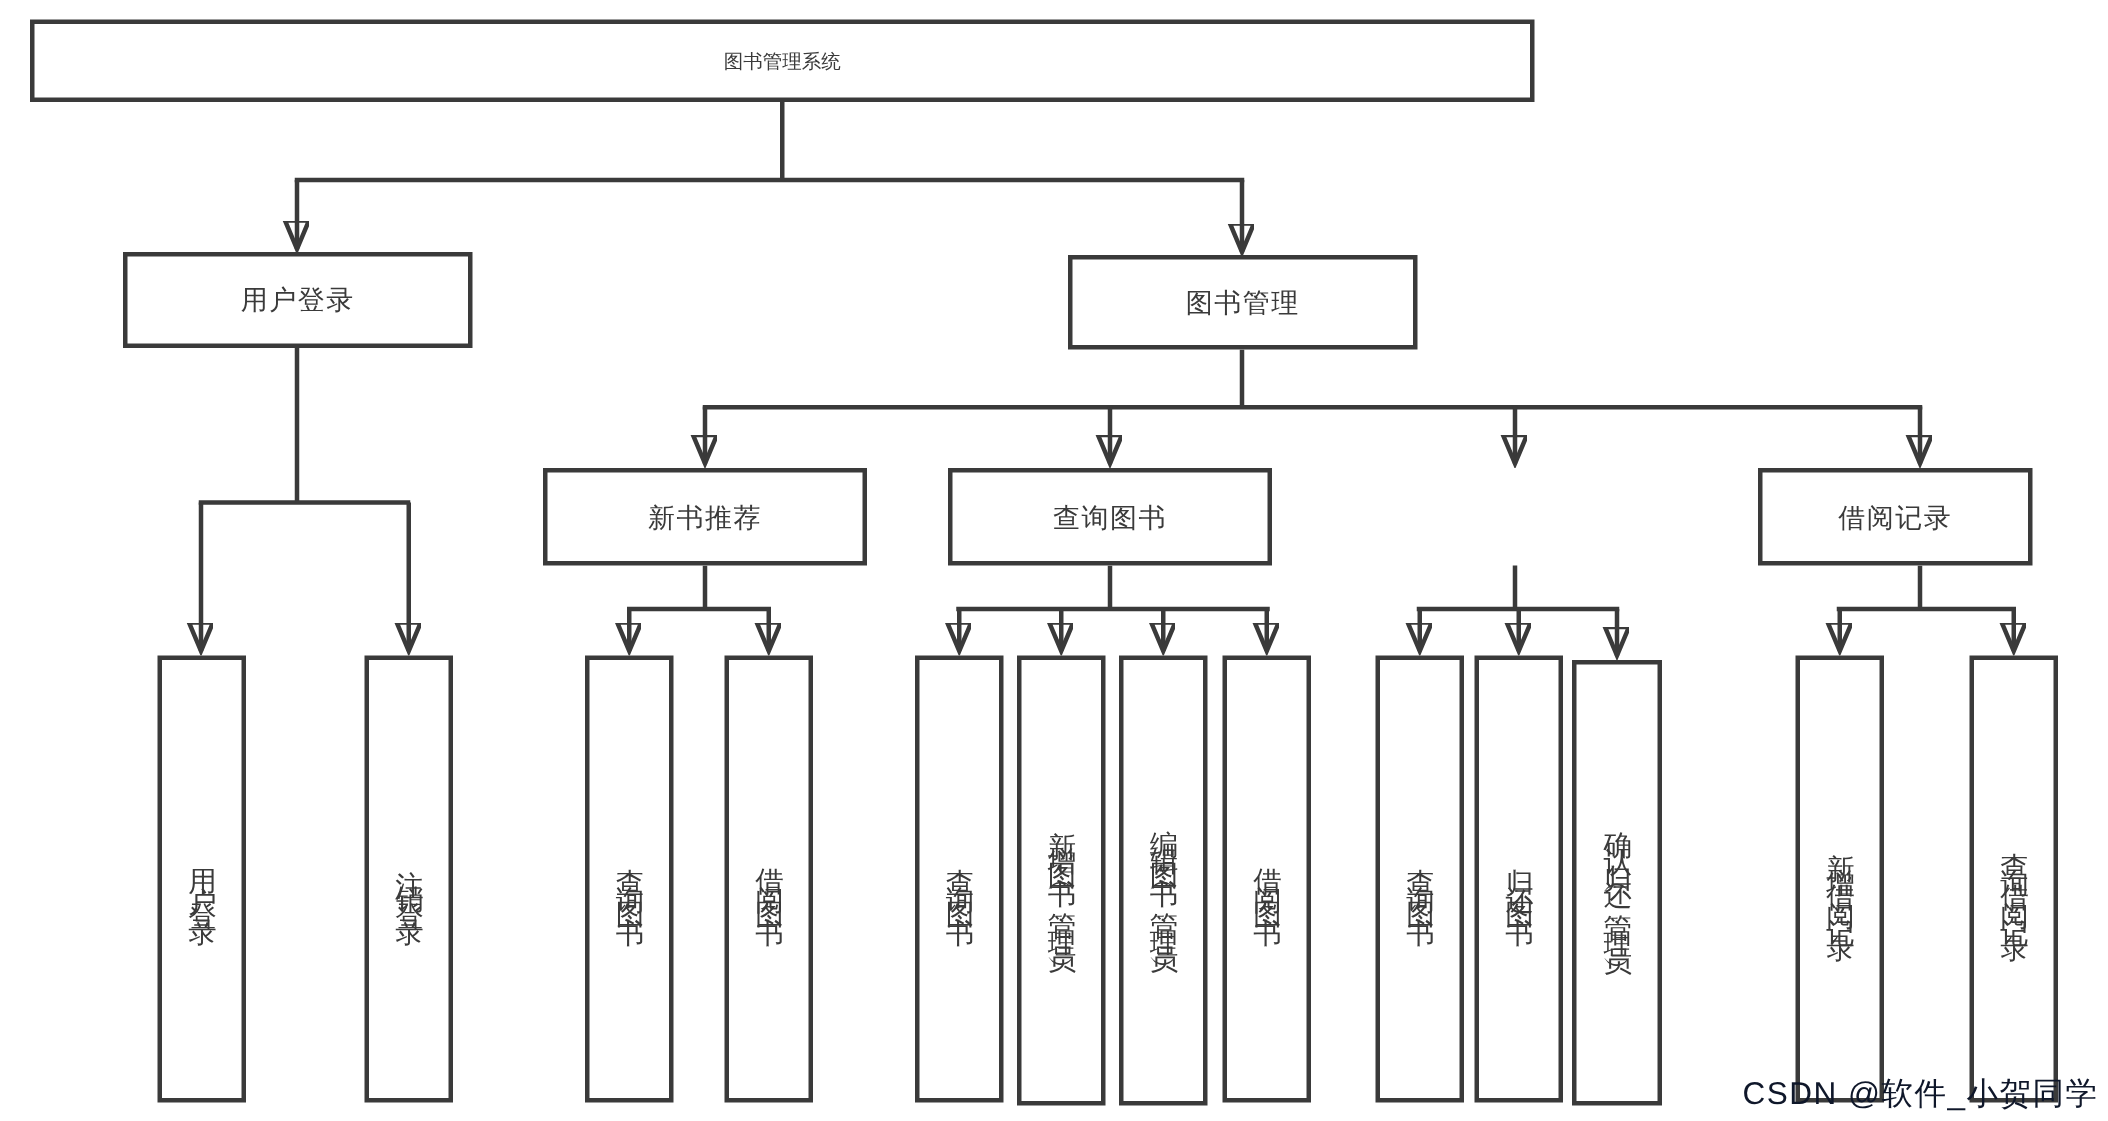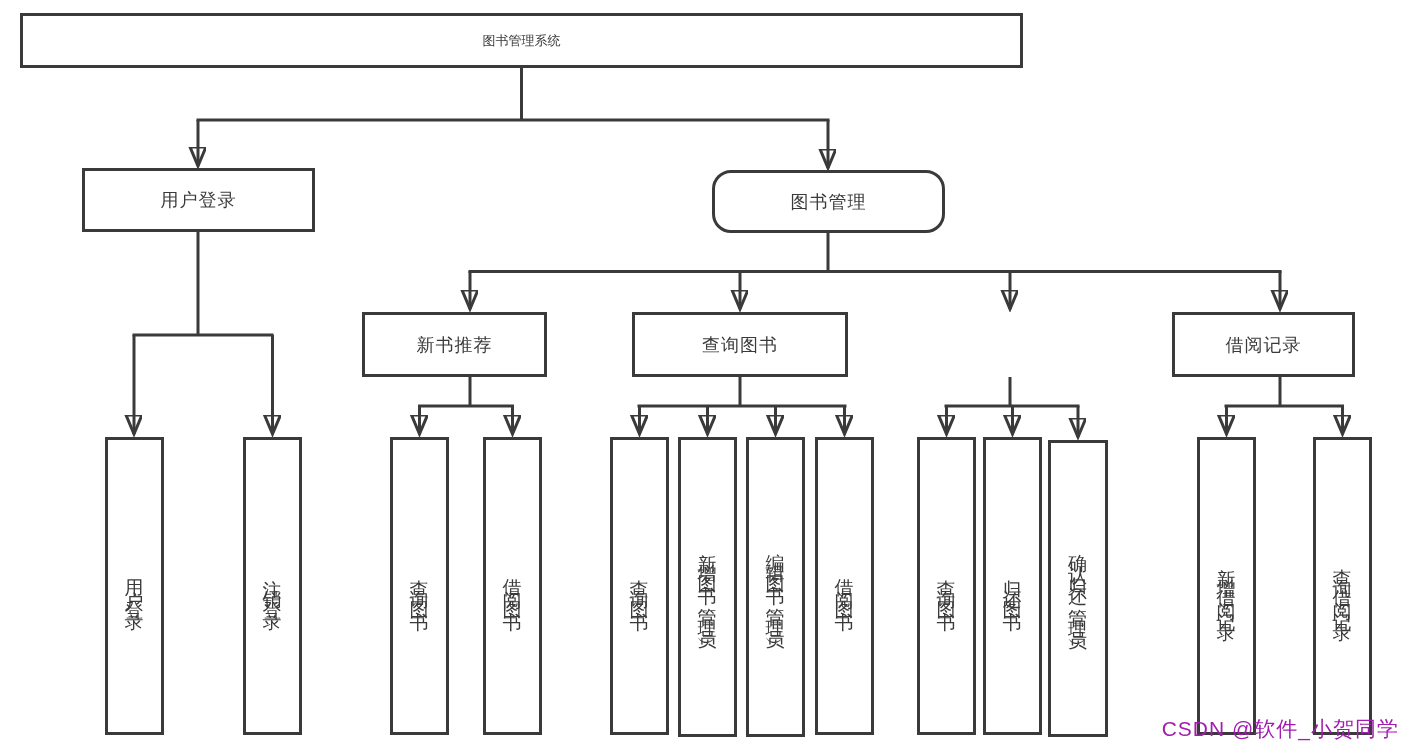--- a/index.html
+++ b/index.html
@@ -42,21 +42,21 @@
   .wires path{
     stroke:#3a3a3a;
     stroke-width:3;
     fill:none;
   }
   .watermark{
     position:absolute;
     right:6px;
     bottom:4px;
     font-size:21px;
-    color:#a21caf;
+    color:#0f172a;
     letter-spacing:1px;
     white-space:nowrap;
   }
 </style>
 </head>
 <body>
 
 <div class="stage">
 
   <svg class="wires" width="1405" height="747" viewBox="0 0 1405 747" xmlns="http://www.w3.org/2000/svg">
@@ -100,23 +100,23 @@
     <path marker-end="url(#arrow)" d="M946.5 406 V434"></path>
     <path marker-end="url(#arrow)" d="M1012.5 406 V434"></path>
     <path marker-end="url(#arrow)" d="M1078 406 V437"></path>
     <path marker-end="url(#arrow)" d="M1226.5 406 V434"></path>
     <path marker-end="url(#arrow)" d="M1342.5 406 V434"></path>
   </svg>
 
   <div class="node root-node" style="left:20px;top:13px;width:1003px;height:55px;">图书管理系统</div>
 
   <div class="node h-node" style="left:82px;top:168px;width:233px;height:64px;">用户登录</div>
-  <div class="node h-node" style="left:712px;top:170px;width:233px;height:63px;border-radius:19px;">图书管理</div>
+  <div class="node h-node" style="left:712px;top:170px;width:233px;height:63px;">图书管理</div>
 
-  <div class="node h-node" style="left:362px;top:312px;width:185px;height:65px;">新书推荐</div>
+  <div class="node h-node" style="left:362px;top:312px;width:216px;height:65px;">新书推荐</div>
   <div class="node h-node" style="left:632px;top:312px;width:216px;height:65px;">查询图书</div>
   <div class="node h-node" style="left:1172px;top:312px;width:183px;height:65px;">借阅记录</div>
 
   <div class="node v-node" style="left:105px;top:437px;width:59px;height:298px;">用户登录</div>
   <div class="node v-node" style="left:243px;top:437px;width:59px;height:298px;">注销登录</div>
 
   <div class="node v-node" style="left:390px;top:437px;width:59px;height:298px;">查询图书</div>
   <div class="node v-node" style="left:483px;top:437px;width:59px;height:298px;">借阅图书</div>
 
   <div class="node v-node" style="left:610px;top:437px;width:59px;height:298px;">查询图书</div>

